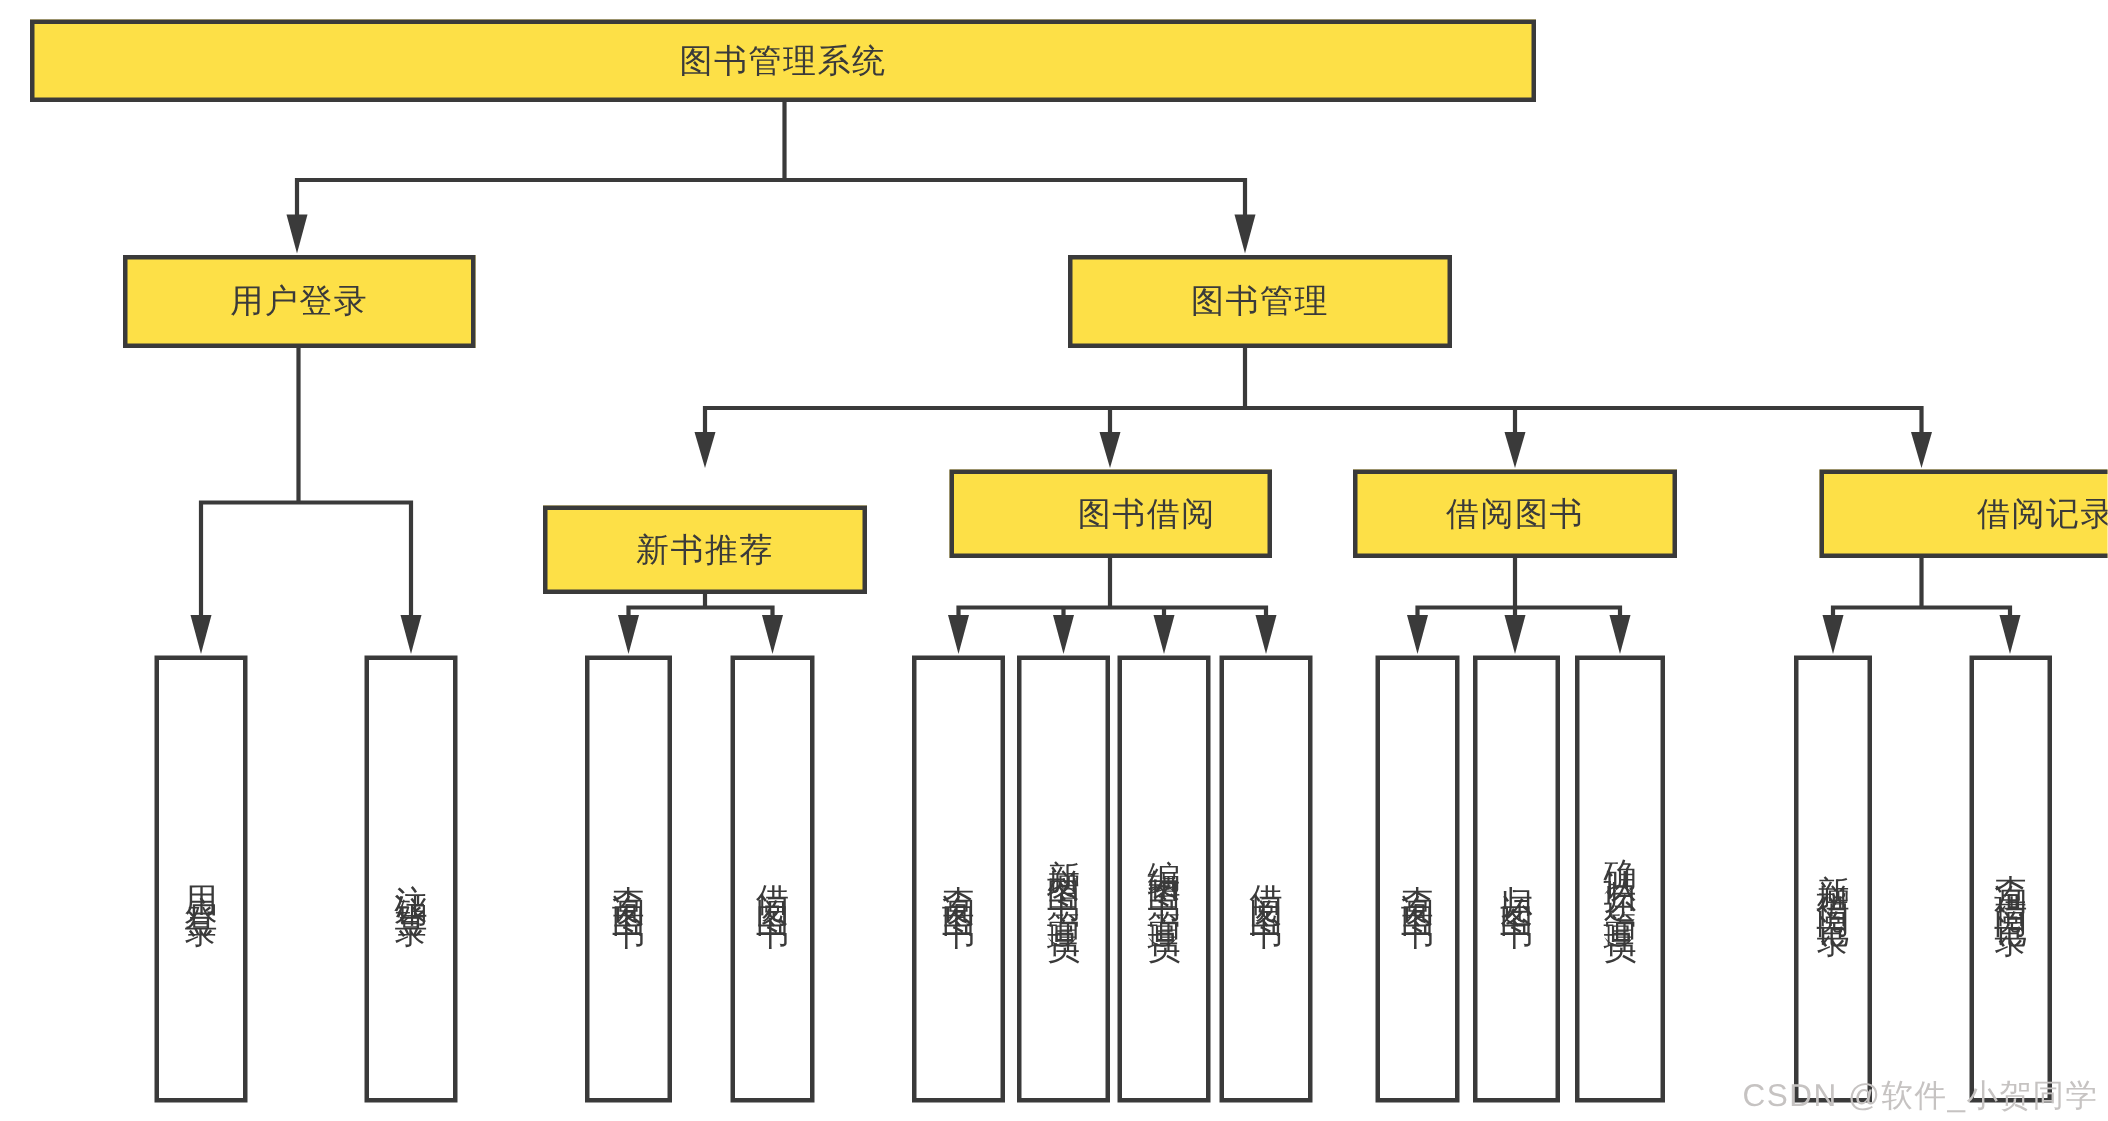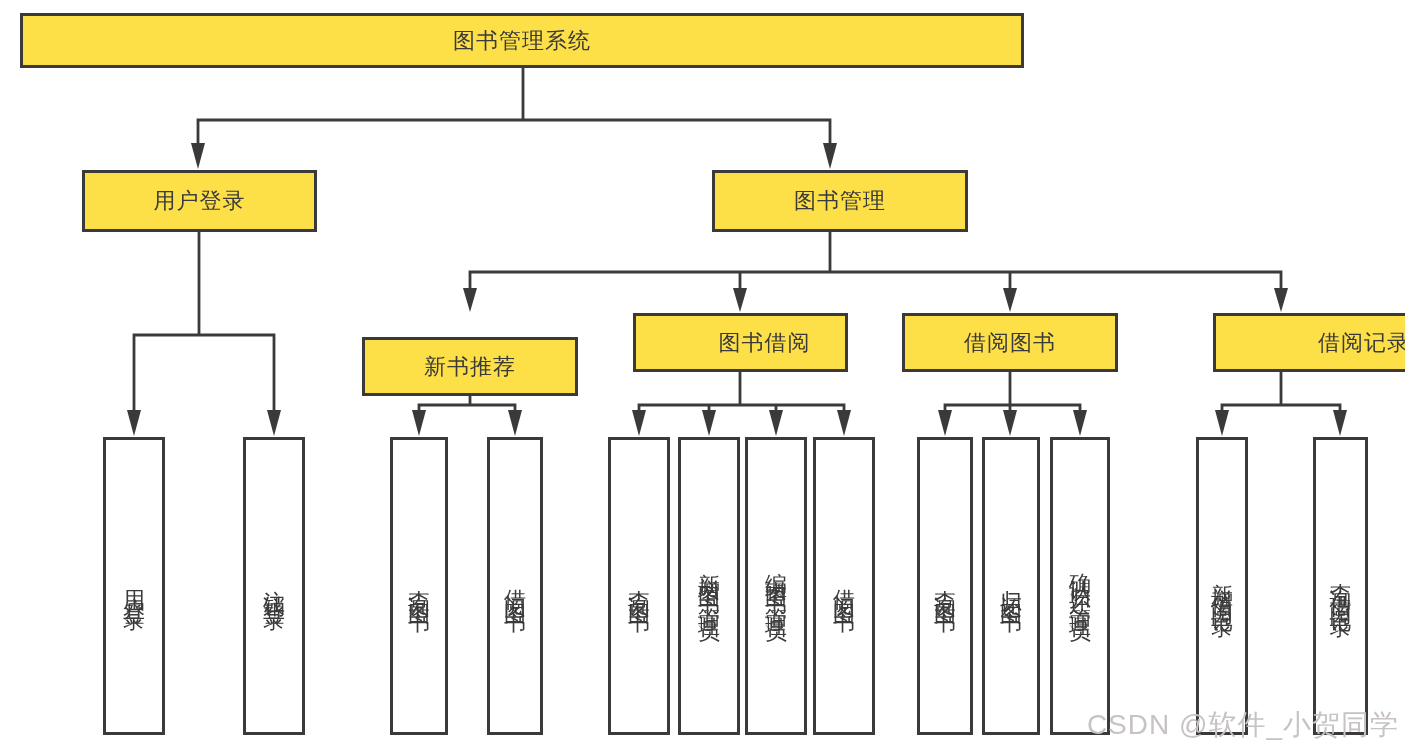--- a/index.html
+++ b/index.html
@@ -33,21 +33,21 @@
     writing-mode:vertical-rl;
     text-orientation:mixed;
     font-size:22px;
     line-height:1;
     letter-spacing:7px;
     color:var(--line);
   }
   .watermark{
     position:absolute;
     right:6px;bottom:3px;
-    font-size:28px;
+    font-size:21px;
     color:var(--wm);
     z-index:10;
     letter-spacing:1px;
   }
   
   .n-root{left:20px;top:13px;width:1004px;height:55px;}
   .n-l2a{left:82px;top:170px;width:235px;height:62px;}
   .n-l2b{left:712px;top:170px;width:256px;height:62px;}
   .n-l3a{left:362px;top:313px;width:216px;height:59px;margin-top:24px;}
   .n-l3b{left:633px;top:313px;width:215px;height:59px;padding-left:48px;}

